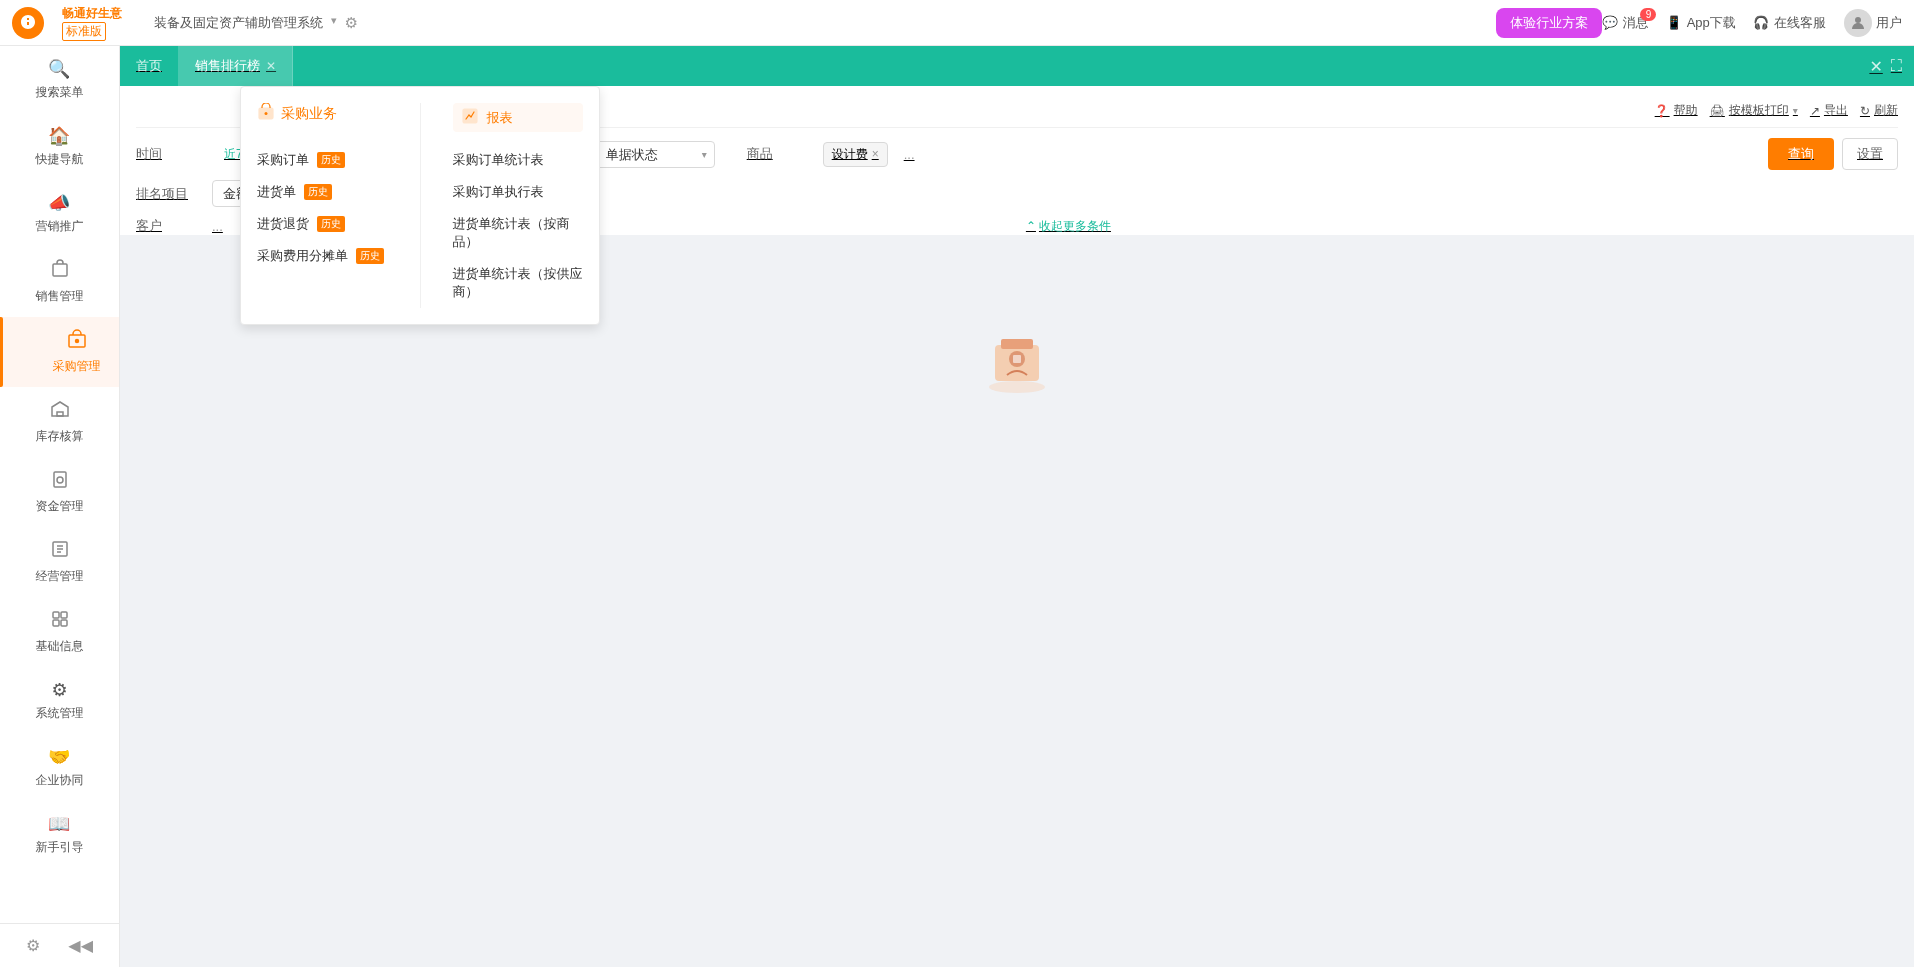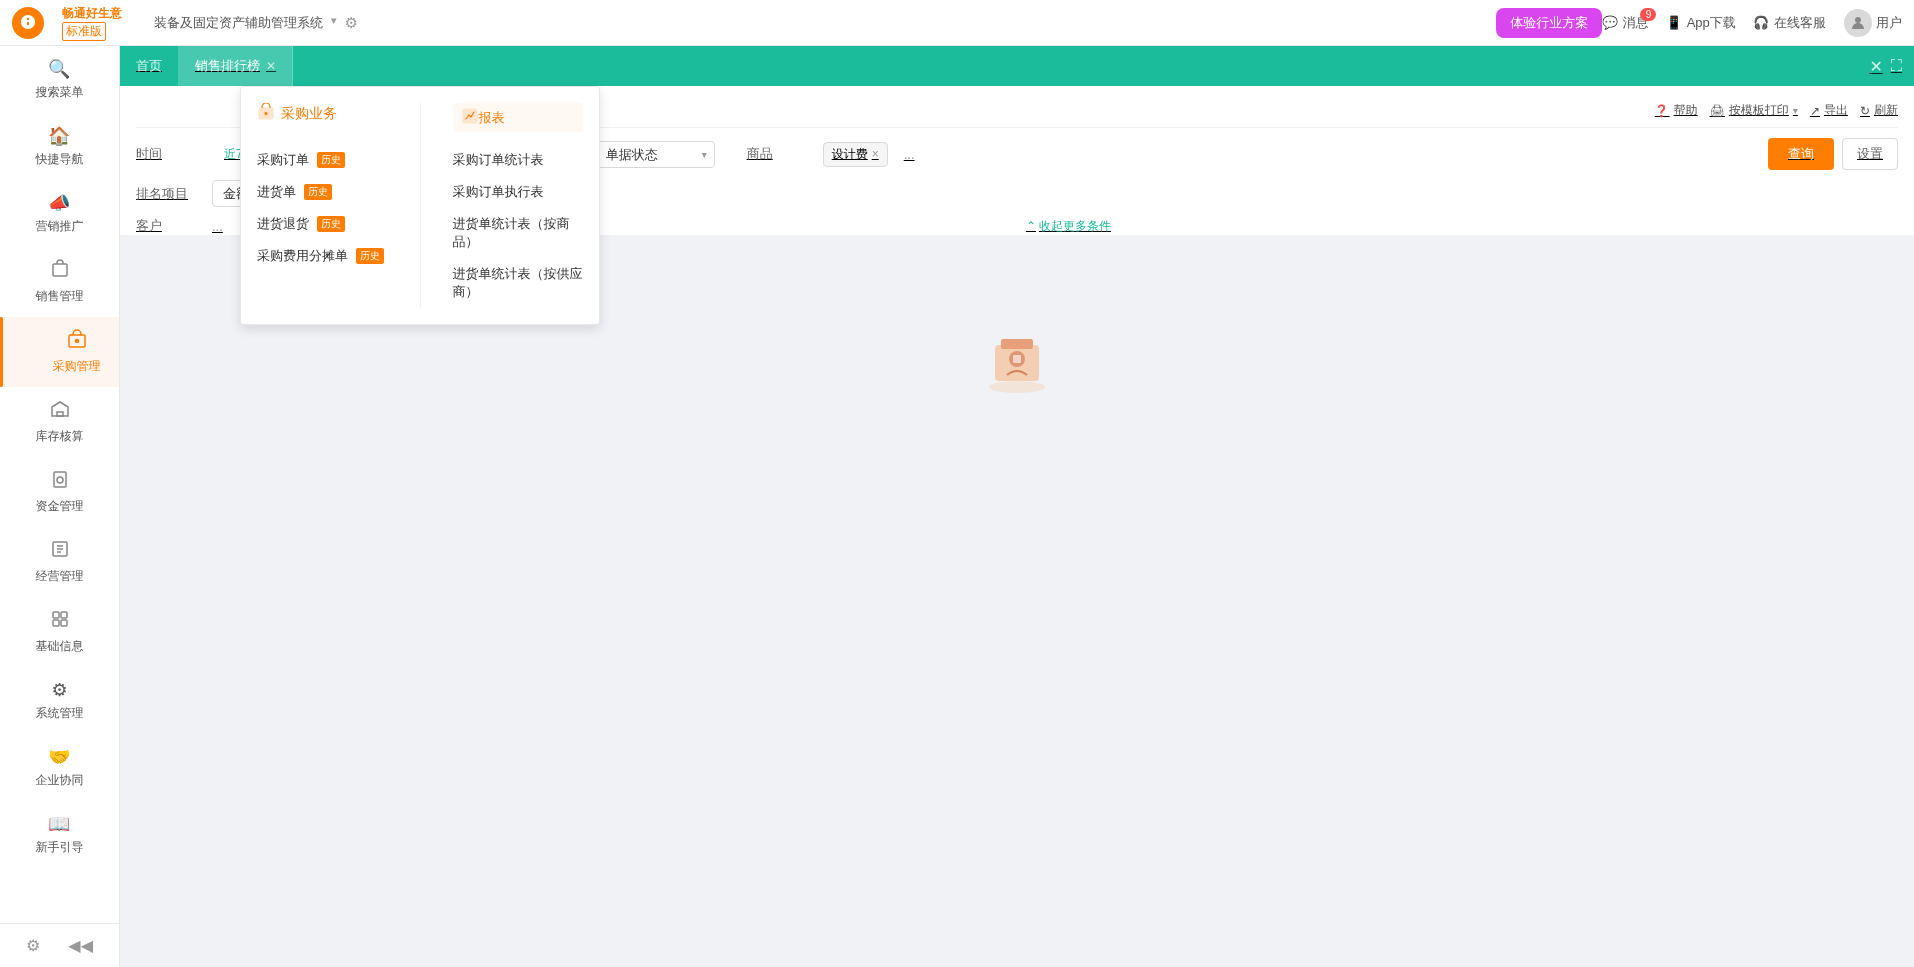--- a/index.html
+++ b/index.html
@@ -651,21 +651,21 @@
         </div>
         <div class="menu-item-row">
           <span>采购费用分摊单</span>
           <span class="history-badge">历史</span>
         </div>
       </div>
 
       <div class="divider-line"></div>
 
       <div class="menu-col">
-        <div style="display:flex;align-items:center;gap:0;background:#fff8f3;padding:4px 8px;border-radius:4px;margin-bottom:12px;">
+        <div style="display:flex;align-items:center;gap:8px;background:#fff8f3;padding:4px 8px;border-radius:4px;margin-bottom:12px;">
           <span>
             <svg width="18" height="18" viewBox="0 0 18 18" fill="none">
                 <rect x="2" y="2" width="14" height="14" rx="1.5" fill="#ff7d00" opacity="0.15" stroke="#ff7d00" stroke-width="1.2"></rect>
                 <path d="M5 12l3-4 2 2 3-5" stroke="#ff7d00" stroke-width="1.2" stroke-linecap="round"></path>
               </svg>
           </span>
           <span style="color:#ff7d00;font-weight:500;">报表</span>
         </div>
         <div class="menu-item-row">
           <span>采购订单统计表</span>

